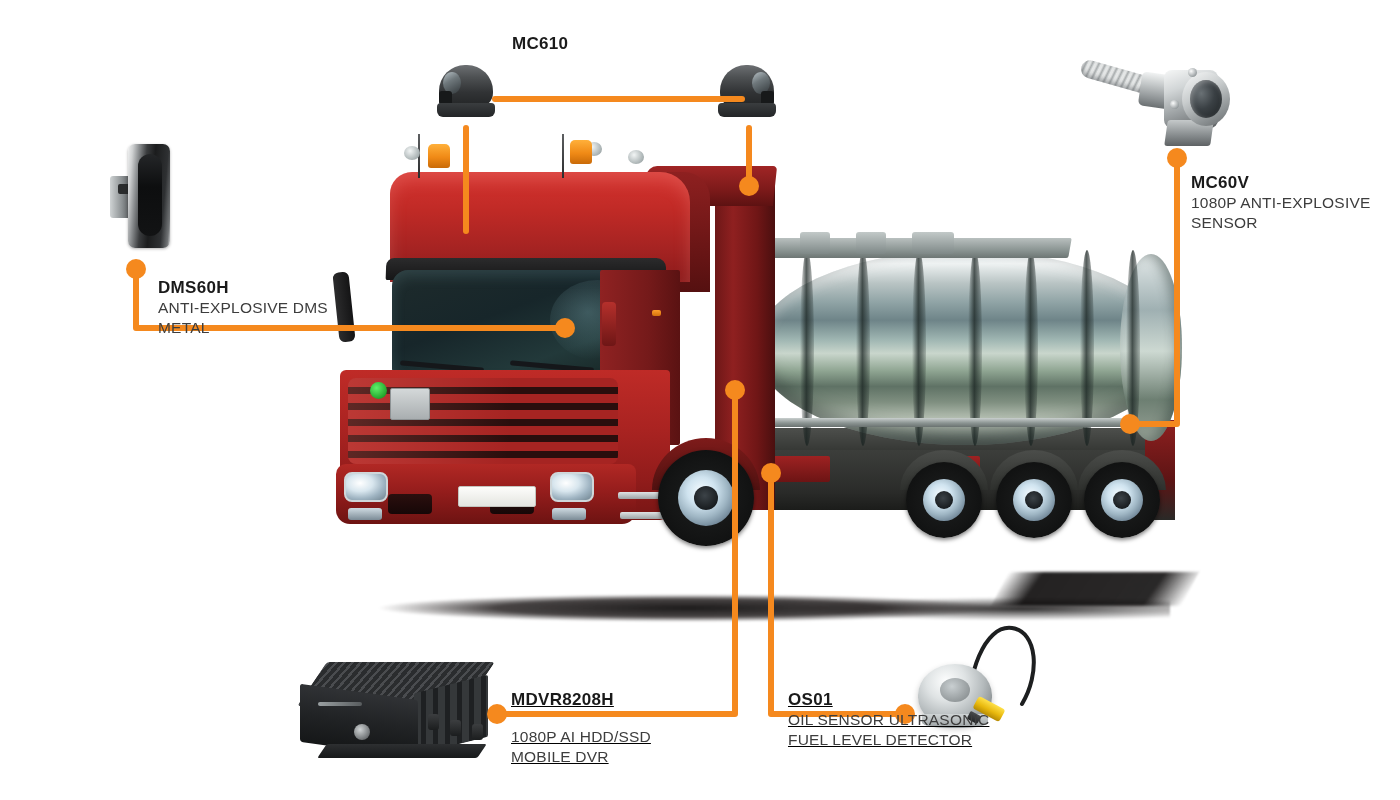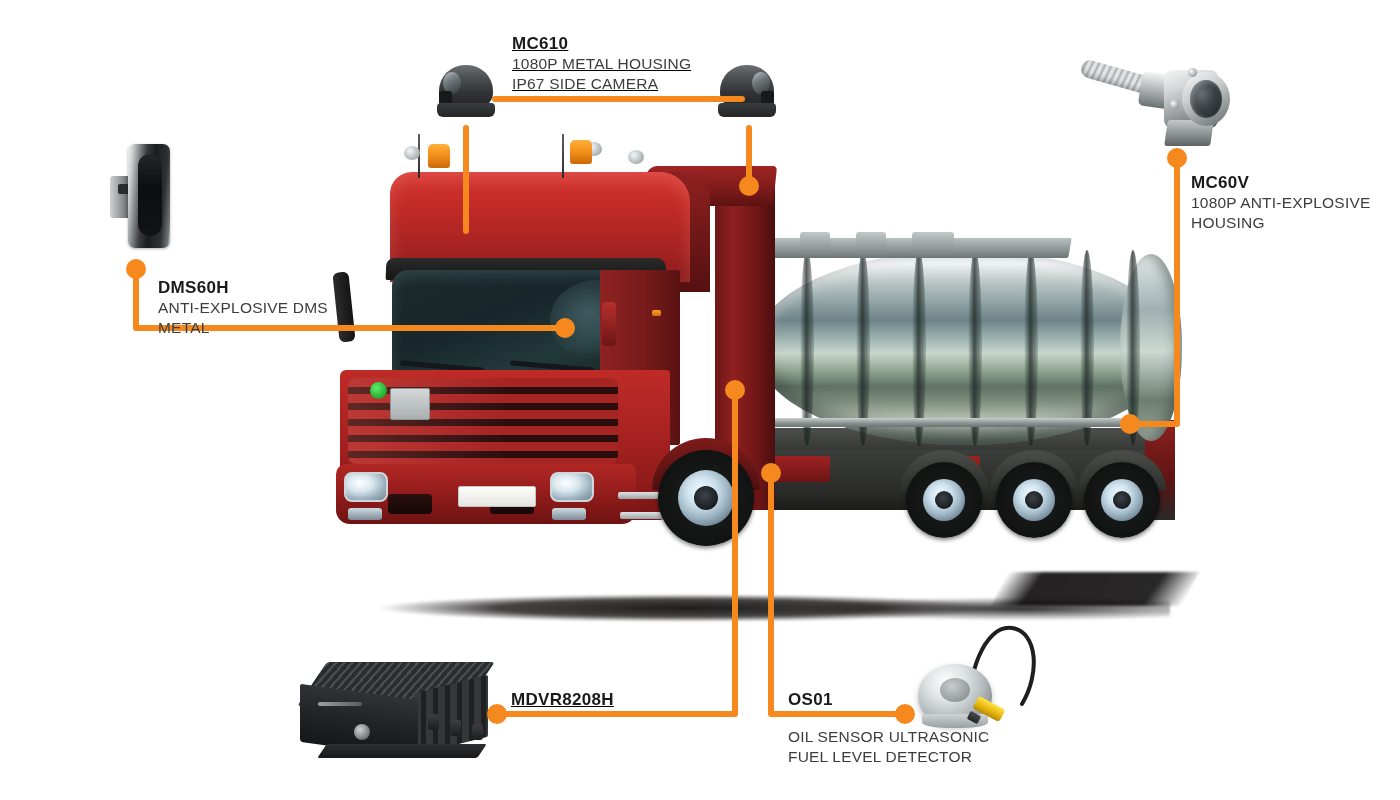--- a/index.html
+++ b/index.html
@@ -19,27 +19,27 @@
   .label { position: absolute; }
   .label .title {
     font-size: 17px; font-weight: bold; color: #1a1a1a;
     letter-spacing: .3px; white-space: nowrap;
   }
   .label .desc {
     font-size: 15.5px; color: #3d3d3d; line-height: 20px;
     letter-spacing: .2px; white-space: pre-line;
   }
 
-  #label-mc610   { left: 512px; top: 34px; text-decoration: underline; }
+  #label-mc610   { left: 512px; top: 34px; }
   #label-mc60v   { left: 1191px; top: 173px; }
   #label-dms60h  { left: 158px; top: 278px; }
   #label-mdvr    { left: 511px; top: 690px; text-decoration: underline; }
   #label-mdvr .desc { margin-top: 17px; }
-  #label-os01    { left: 788px; top: 690px; }
-  #label-os01 .desc { margin-top: 17px; }
+  #label-os01    { left: 788px; top: 690px; text-decoration: underline; }
+  #label-os01 .desc { }
 
   
   #truck { position: absolute; left: 300px; top: 120px; width: 900px; height: 520px; }
 
   
   .ground-shadow {
     position: absolute; left: 40px; top: 468px; width: 830px; height: 40px;
     background: radial-gradient(ellipse 52% 48% at 42% 50%, rgba(10,8,8,.92) 0%, rgba(20,15,15,.78) 45%, rgba(0,0,0,0) 72%),
                 radial-gradient(ellipse 40% 42% at 82% 52%, rgba(10,8,8,.85) 0%, rgba(0,0,0,0) 70%);
     filter: blur(1px);
@@ -599,38 +599,38 @@
       <circle cx="565" cy="328" r="10"></circle>
       <circle cx="735" cy="390" r="10"></circle>
       <circle cx="497" cy="714" r="10"></circle>
       <circle cx="771" cy="473" r="10"></circle>
       <circle cx="905" cy="714" r="10"></circle>
     </g>
   </svg>
 
   <div class="label" id="label-mc610">
     <div class="title">MC610</div>
-    <div class="desc">1080P METAL HOUSING
-IP67 SIDE CAMERA</div>
   </div>
 
   <div class="label" id="label-mc60v">
     <div class="title">MC60V</div>
     <div class="desc">1080P ANTI-EXPLOSIVE
-HOUSING</div>
+SENSOR</div>
   </div>
 
   <div class="label" id="label-dms60h">
     <div class="title">DMS60H</div>
     <div class="desc">ANTI-EXPLOSIVE DMS
 METAL</div>
   </div>
 
   <div class="label" id="label-mdvr">
     <div class="title">MDVR8208H</div>
+    <div class="desc">1080P AI HDD/SSD
+MOBILE DVR</div>
   </div>
 
   <div class="label" id="label-os01">
     <div class="title">OS01</div>
     <div class="desc">OIL SENSOR ULTRASONIC
 FUEL LEVEL DETECTOR</div>
   </div>
 
 </div>
 

